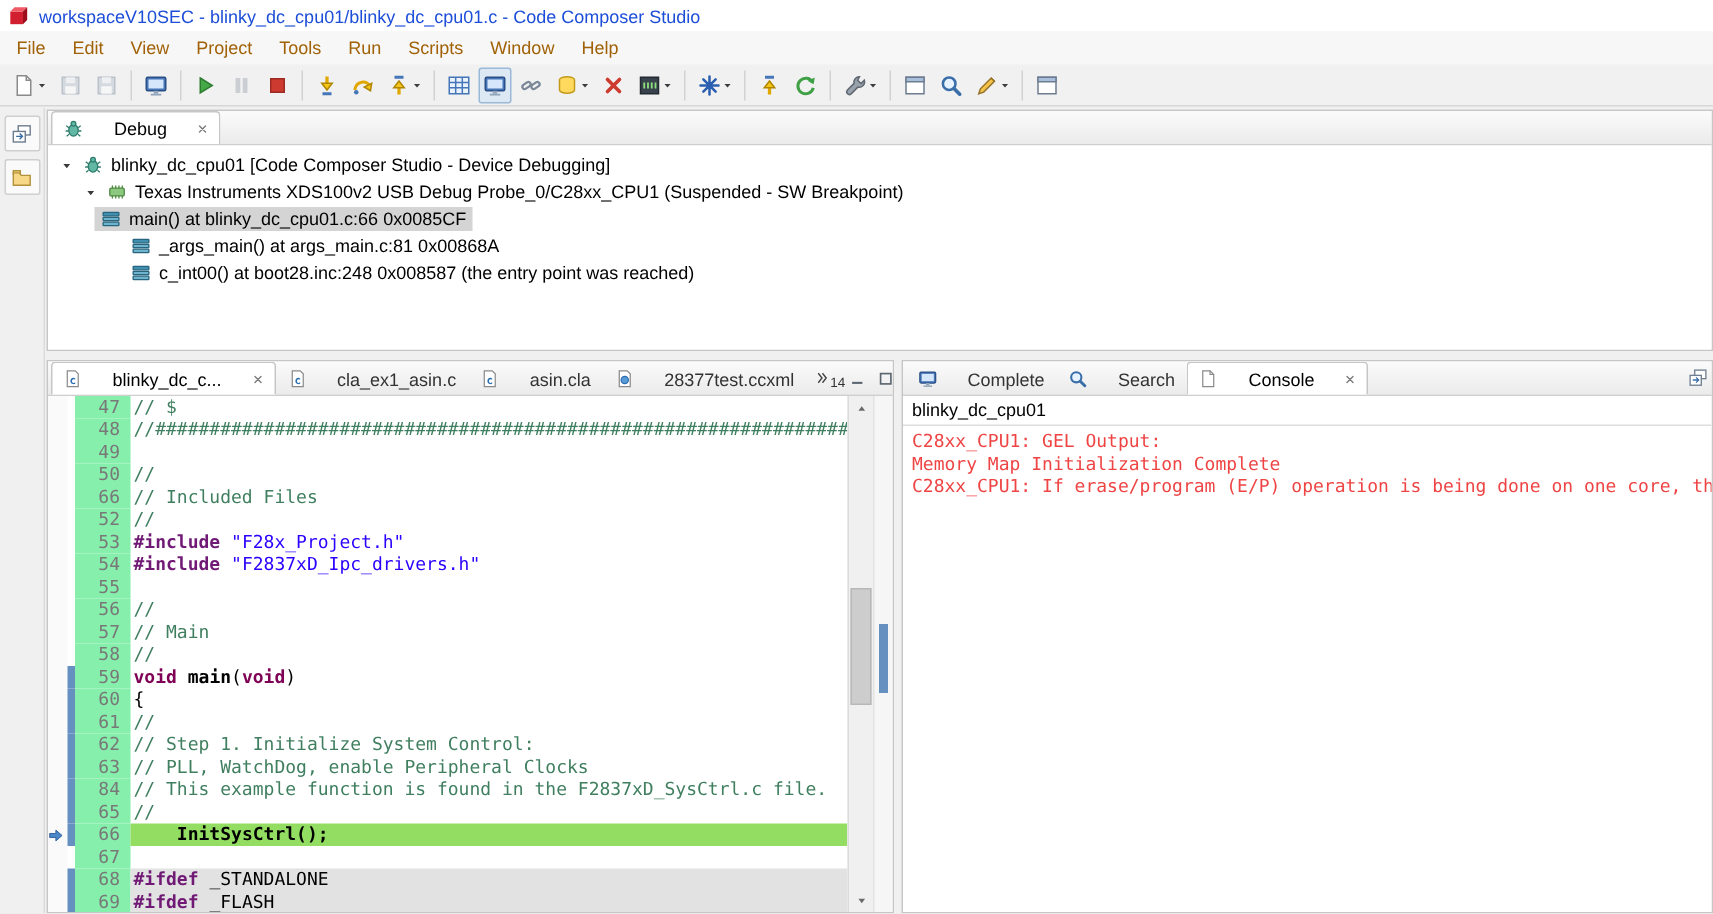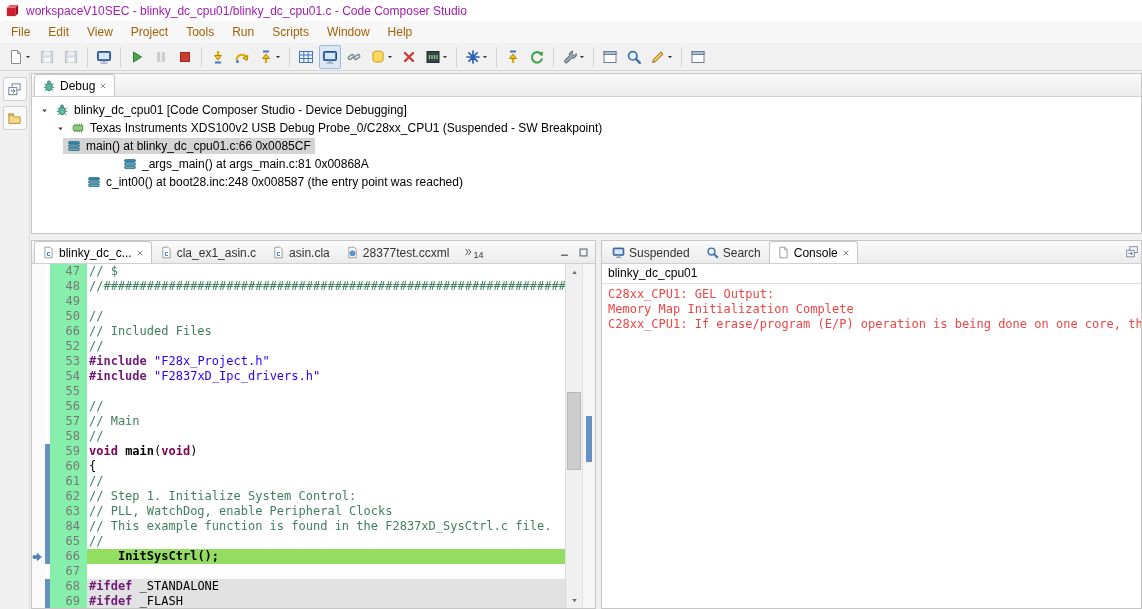--- a/index.html
+++ b/index.html
@@ -2,41 +2,41 @@
 <html><head>
 <meta charset="utf-8">
 <style>
   html,body{margin:0;padding:0;}
   body{font-family:"Liberation Sans","DejaVu Sans",sans-serif;background:#e8eaec;}
   #app{position:relative;width:1142px;height:609px;overflow:hidden;background:#f0f0f0;font-size:12px;}
   svg{display:block;}
 
   
   #titlebar{position:absolute;left:0;top:0;right:0;height:21px;background:#ffffff;display:flex;align-items:center;gap:6px;padding-left:5px;box-sizing:border-box;}
-  .wtitle{color:#a21caf;font-size:12px;white-space:nowrap;}
+  .wtitle{color:#1d4ed8;font-size:12px;white-space:nowrap;}
 
   
   #menubar{position:absolute;left:0;top:21px;right:0;height:22px;background:#f7f7f7;display:flex;align-items:center;padding-left:2px;box-sizing:border-box;}
   .menu-item{padding:0 9px;height:22px;line-height:22px;color:#a16207;cursor:default;}
 
   
   #toolbar{position:absolute;left:0;top:43px;right:0;height:28px;background:#f1f1f1;border-bottom:1px solid #d6d6d6;display:flex;align-items:center;padding-left:4px;box-sizing:border-box;}
   .tb-btn{height:22px;display:flex;align-items:center;justify-content:center;padding:0 2px;border:1px solid transparent;border-radius:2px;margin:0 1px;}
   .tb-btn.disabled{opacity:.38;}
   .tb-btn.pressed{background:#dce8f4;border-color:#9ab8d8;}
   .tb-sep{width:1px;height:20px;background:#d2d2d2;margin:0 4px;}
   .dd{margin-left:1px;display:flex;}
 
   
   #leftstrip{position:absolute;left:0;top:72px;width:30px;bottom:0;background:#f0f0f0;border-right:1px solid #dcdcdc;display:flex;flex-direction:column;align-items:center;padding-top:5px;gap:5px;box-sizing:border-box;}
   .strip-btn{width:22px;height:22px;display:flex;align-items:center;justify-content:center;border:1px solid #cfcfcf;background:#fafafa;border-radius:2px;}
 
   
   .view-tabbar{position:absolute;left:0;top:0;right:0;height:23px;background:linear-gradient(#fbfbfb,#ebebeb);border-bottom:1px solid #cfcfcf;display:flex;align-items:flex-end;padding-left:2px;box-sizing:border-box;}
-  .vtab,.etab{height:22px;display:flex;align-items:center;gap:4px;padding:0 7px;font-size:12px;color:#333;border:1px solid transparent;border-bottom:none;white-space:nowrap;box-sizing:border-box;}
+  .vtab,.etab{height:22px;display:flex;align-items:center;gap:20px;padding:0 7px;font-size:12px;color:#333;border:1px solid transparent;border-bottom:none;white-space:nowrap;box-sizing:border-box;}
   .vtab.active,.etab.active{background:#fff;border-color:#c6c6c6;border-top-left-radius:3px;border-top-right-radius:3px;color:#000;}
   .tabicon,.tabclose,.treeicon{display:flex;}
   .etab-overflow{display:flex;align-items:center;margin-left:5px;color:#333;align-self:center;}
   .ovcount{font-size:9px;position:relative;top:3px;margin-left:1px;color:#333;}
   .minmax{margin-left:auto;display:flex;gap:3px;align-self:center;padding-right:4px;}
   .mm-btn{width:16px;height:16px;display:flex;align-items:center;justify-content:center;}
   .ctb-btn{margin-left:auto;align-self:center;width:16px;height:18px;display:flex;align-items:center;justify-content:flex-start;overflow:hidden;}
 
   
   #debugpanel{position:absolute;left:31px;top:73px;right:0;height:161px;background:#fff;border:1px solid #c6c6c6;box-sizing:border-box;}
@@ -372,21 +372,21 @@
             <span class="treeicon">
               <svg width="14" height="14" viewBox="0 0 16 16">
                 <rect x="2" y="3" width="12" height="2.6" rx="0.5" fill="#3f8fb0" stroke="#27657e"></rect>
                 <rect x="2" y="6.7" width="12" height="2.6" rx="0.5" fill="#6fb3cc" stroke="#27657e"></rect>
                 <rect x="2" y="10.4" width="12" height="2.6" rx="0.5" fill="#6fb3cc" stroke="#27657e"></rect>
               </svg>
             </span>
             <span class="treelabel">main() at blinky_dc_cpu01.c:66 0x0085CF</span>
           </span>
         </div>
-        <div class="tree-row" style="padding-left: 38px; margin-left: 36px;">
+        <div class="tree-row" style="padding-left: 38px;">
           <span class="twisty"></span>
           <span class="sel-wrap">
             <span class="treeicon">
               <svg width="14" height="14" viewBox="0 0 16 16">
                 <rect x="2" y="3" width="12" height="2.6" rx="0.5" fill="#3f8fb0" stroke="#27657e"></rect>
                 <rect x="2" y="6.7" width="12" height="2.6" rx="0.5" fill="#6fb3cc" stroke="#27657e"></rect>
                 <rect x="2" y="10.4" width="12" height="2.6" rx="0.5" fill="#6fb3cc" stroke="#27657e"></rect>
               </svg>
             </span>
             <span class="treelabel">_args_main() at args_main.c:81 0x00868A</span>
@@ -636,21 +636,21 @@
     <div class="view-tabbar">
         <div class="vtab">
           <span class="tabicon">
             <svg width="13" height="13" viewBox="0 0 16 16">
               <rect x="1.5" y="2.5" width="13" height="9" rx="1" fill="#4577b8" stroke="#2a4f86"></rect>
               <rect x="3" y="4" width="10" height="6" fill="#d6e6fb"></rect>
               <rect x="6.5" y="11.5" width="3" height="2" fill="#93a5bb"></rect>
               <rect x="4.5" y="13.5" width="7" height="1.2" fill="#93a5bb"></rect>
             </svg>
           </span>
-          <span class="tablabel">Suspended</span>
+          <span class="tablabel">Complete</span>
         </div>
         <div class="vtab">
           <span class="tabicon">
             <svg width="13" height="13" viewBox="0 0 16 16">
               <circle cx="6.8" cy="6.8" r="4.2" fill="#e6f2ff" stroke="#3a6ea8" stroke-width="1.7"></circle>
               <path d="M10 10 L13.8 13.8" stroke="#3a6ea8" stroke-width="2.4" stroke-linecap="round"></path>
             </svg>
           </span>
           <span class="tablabel">Search</span>
         </div>

